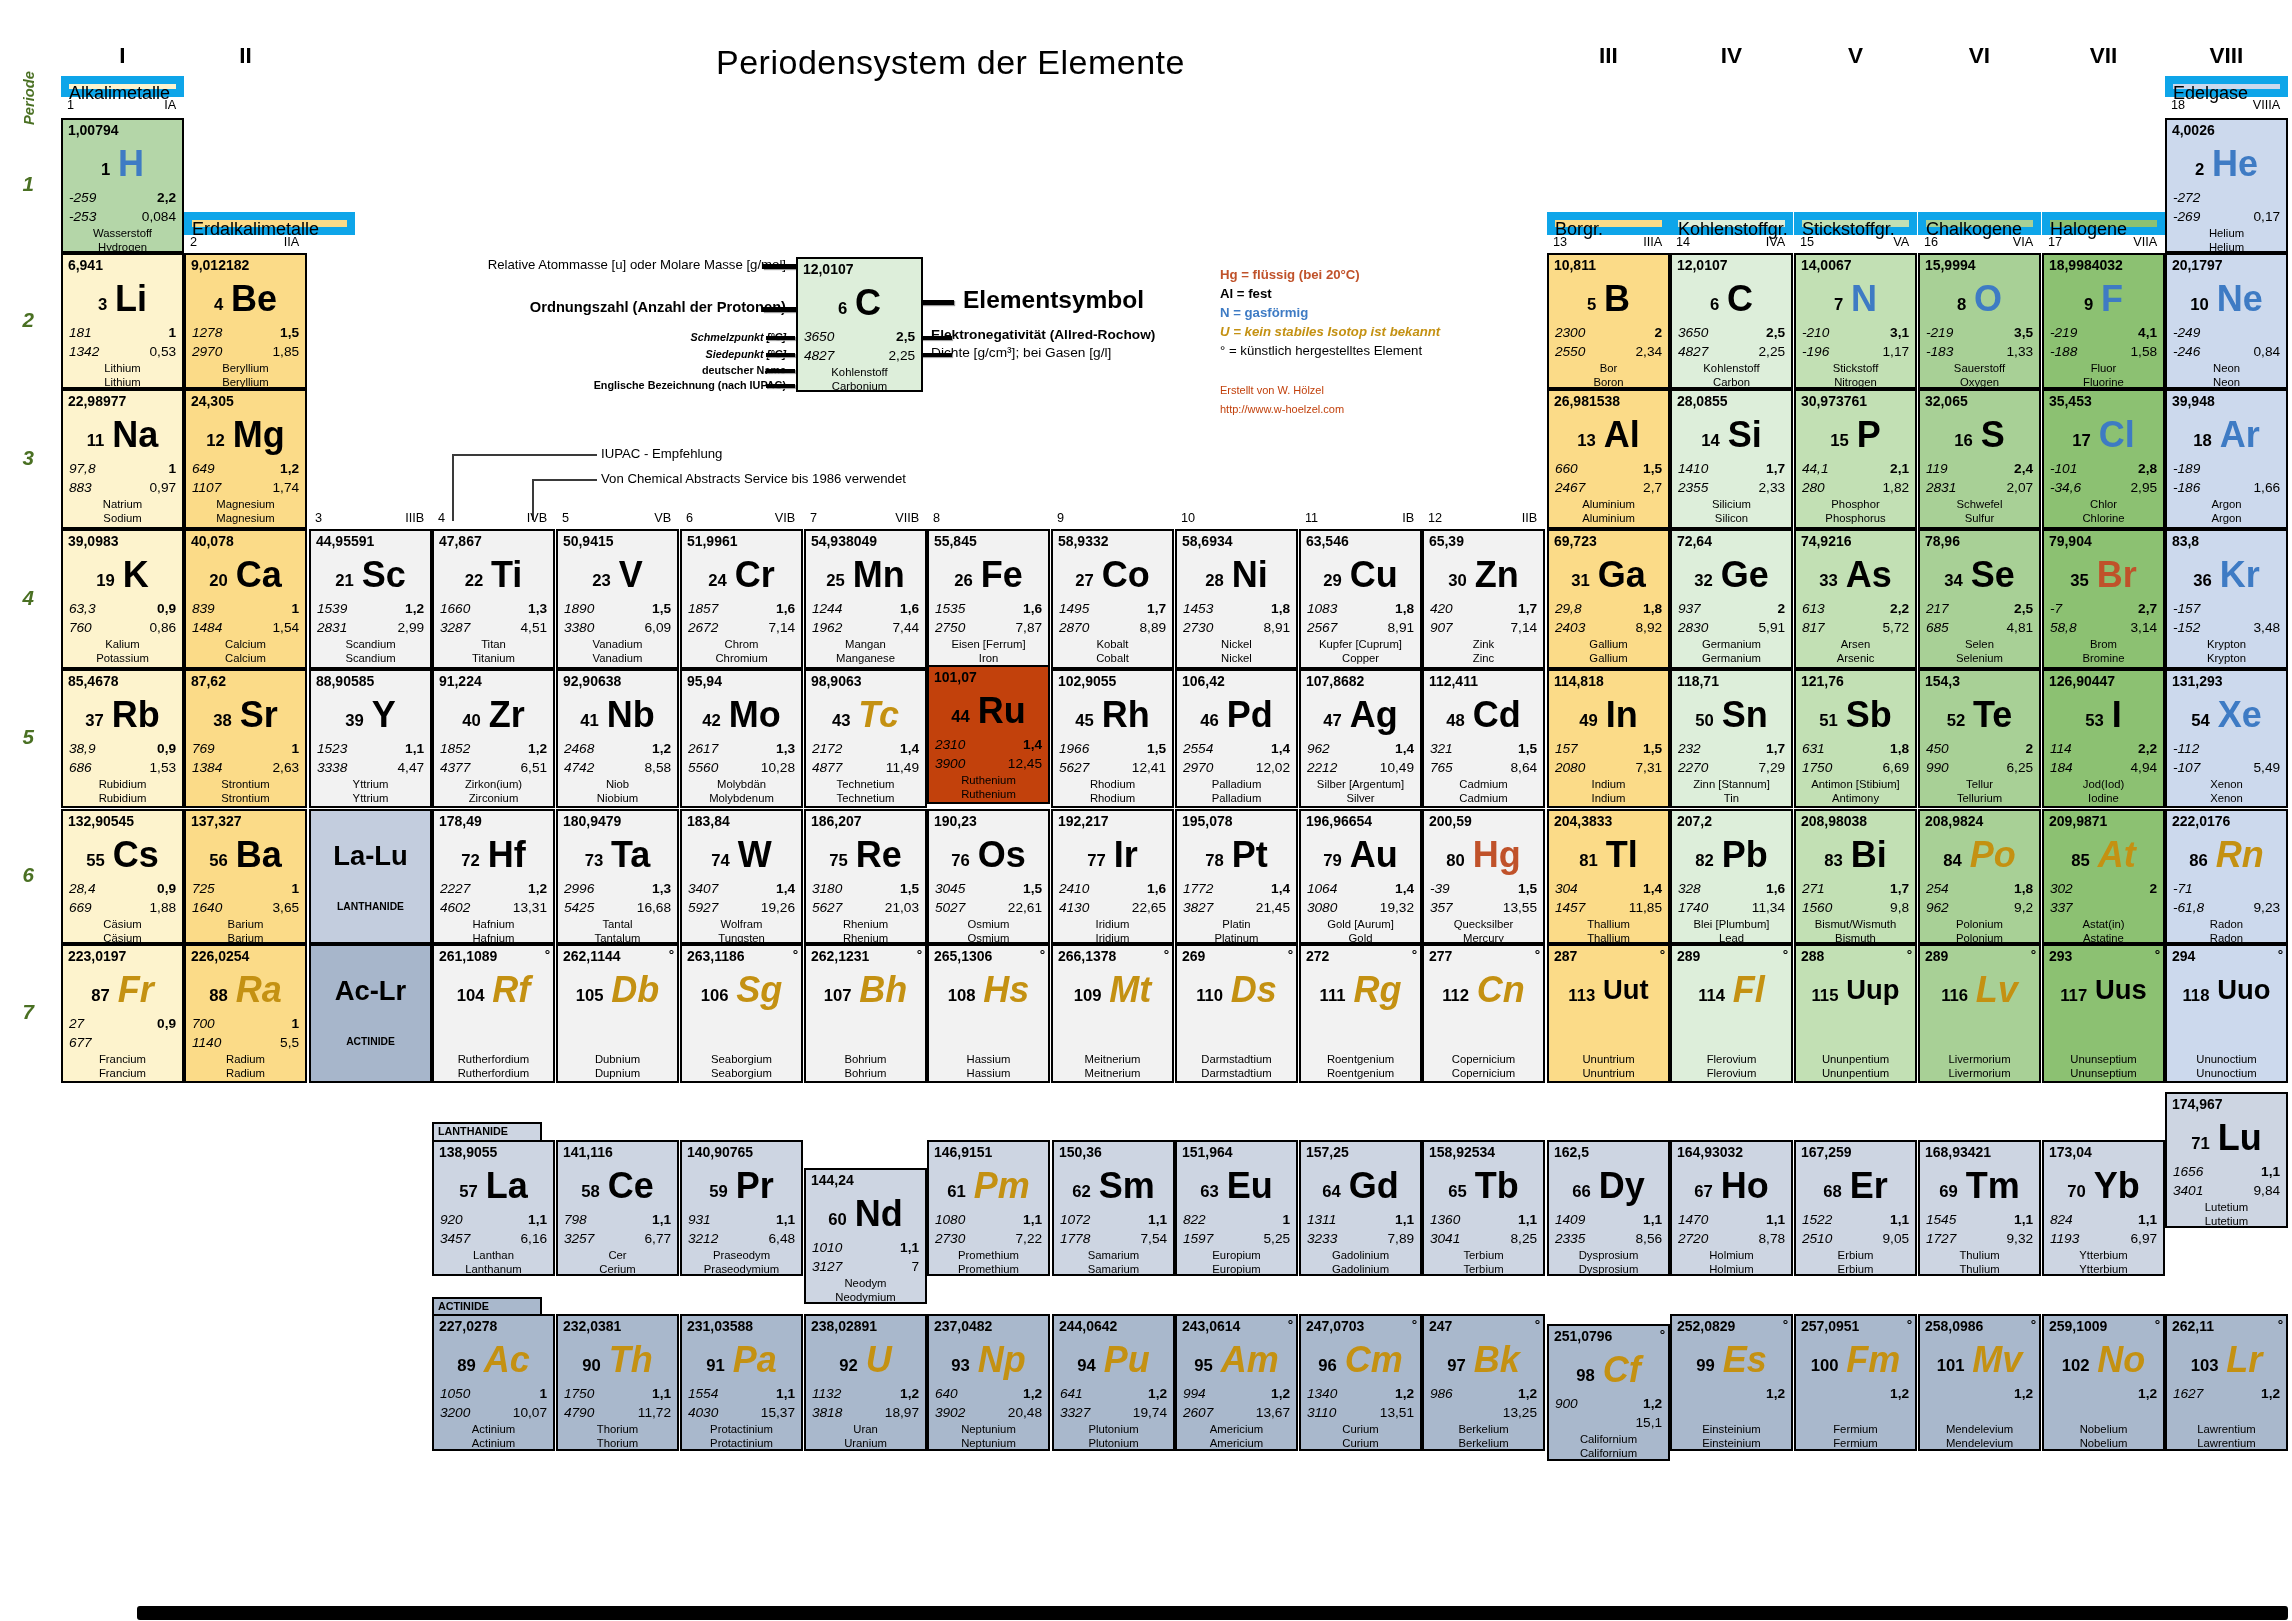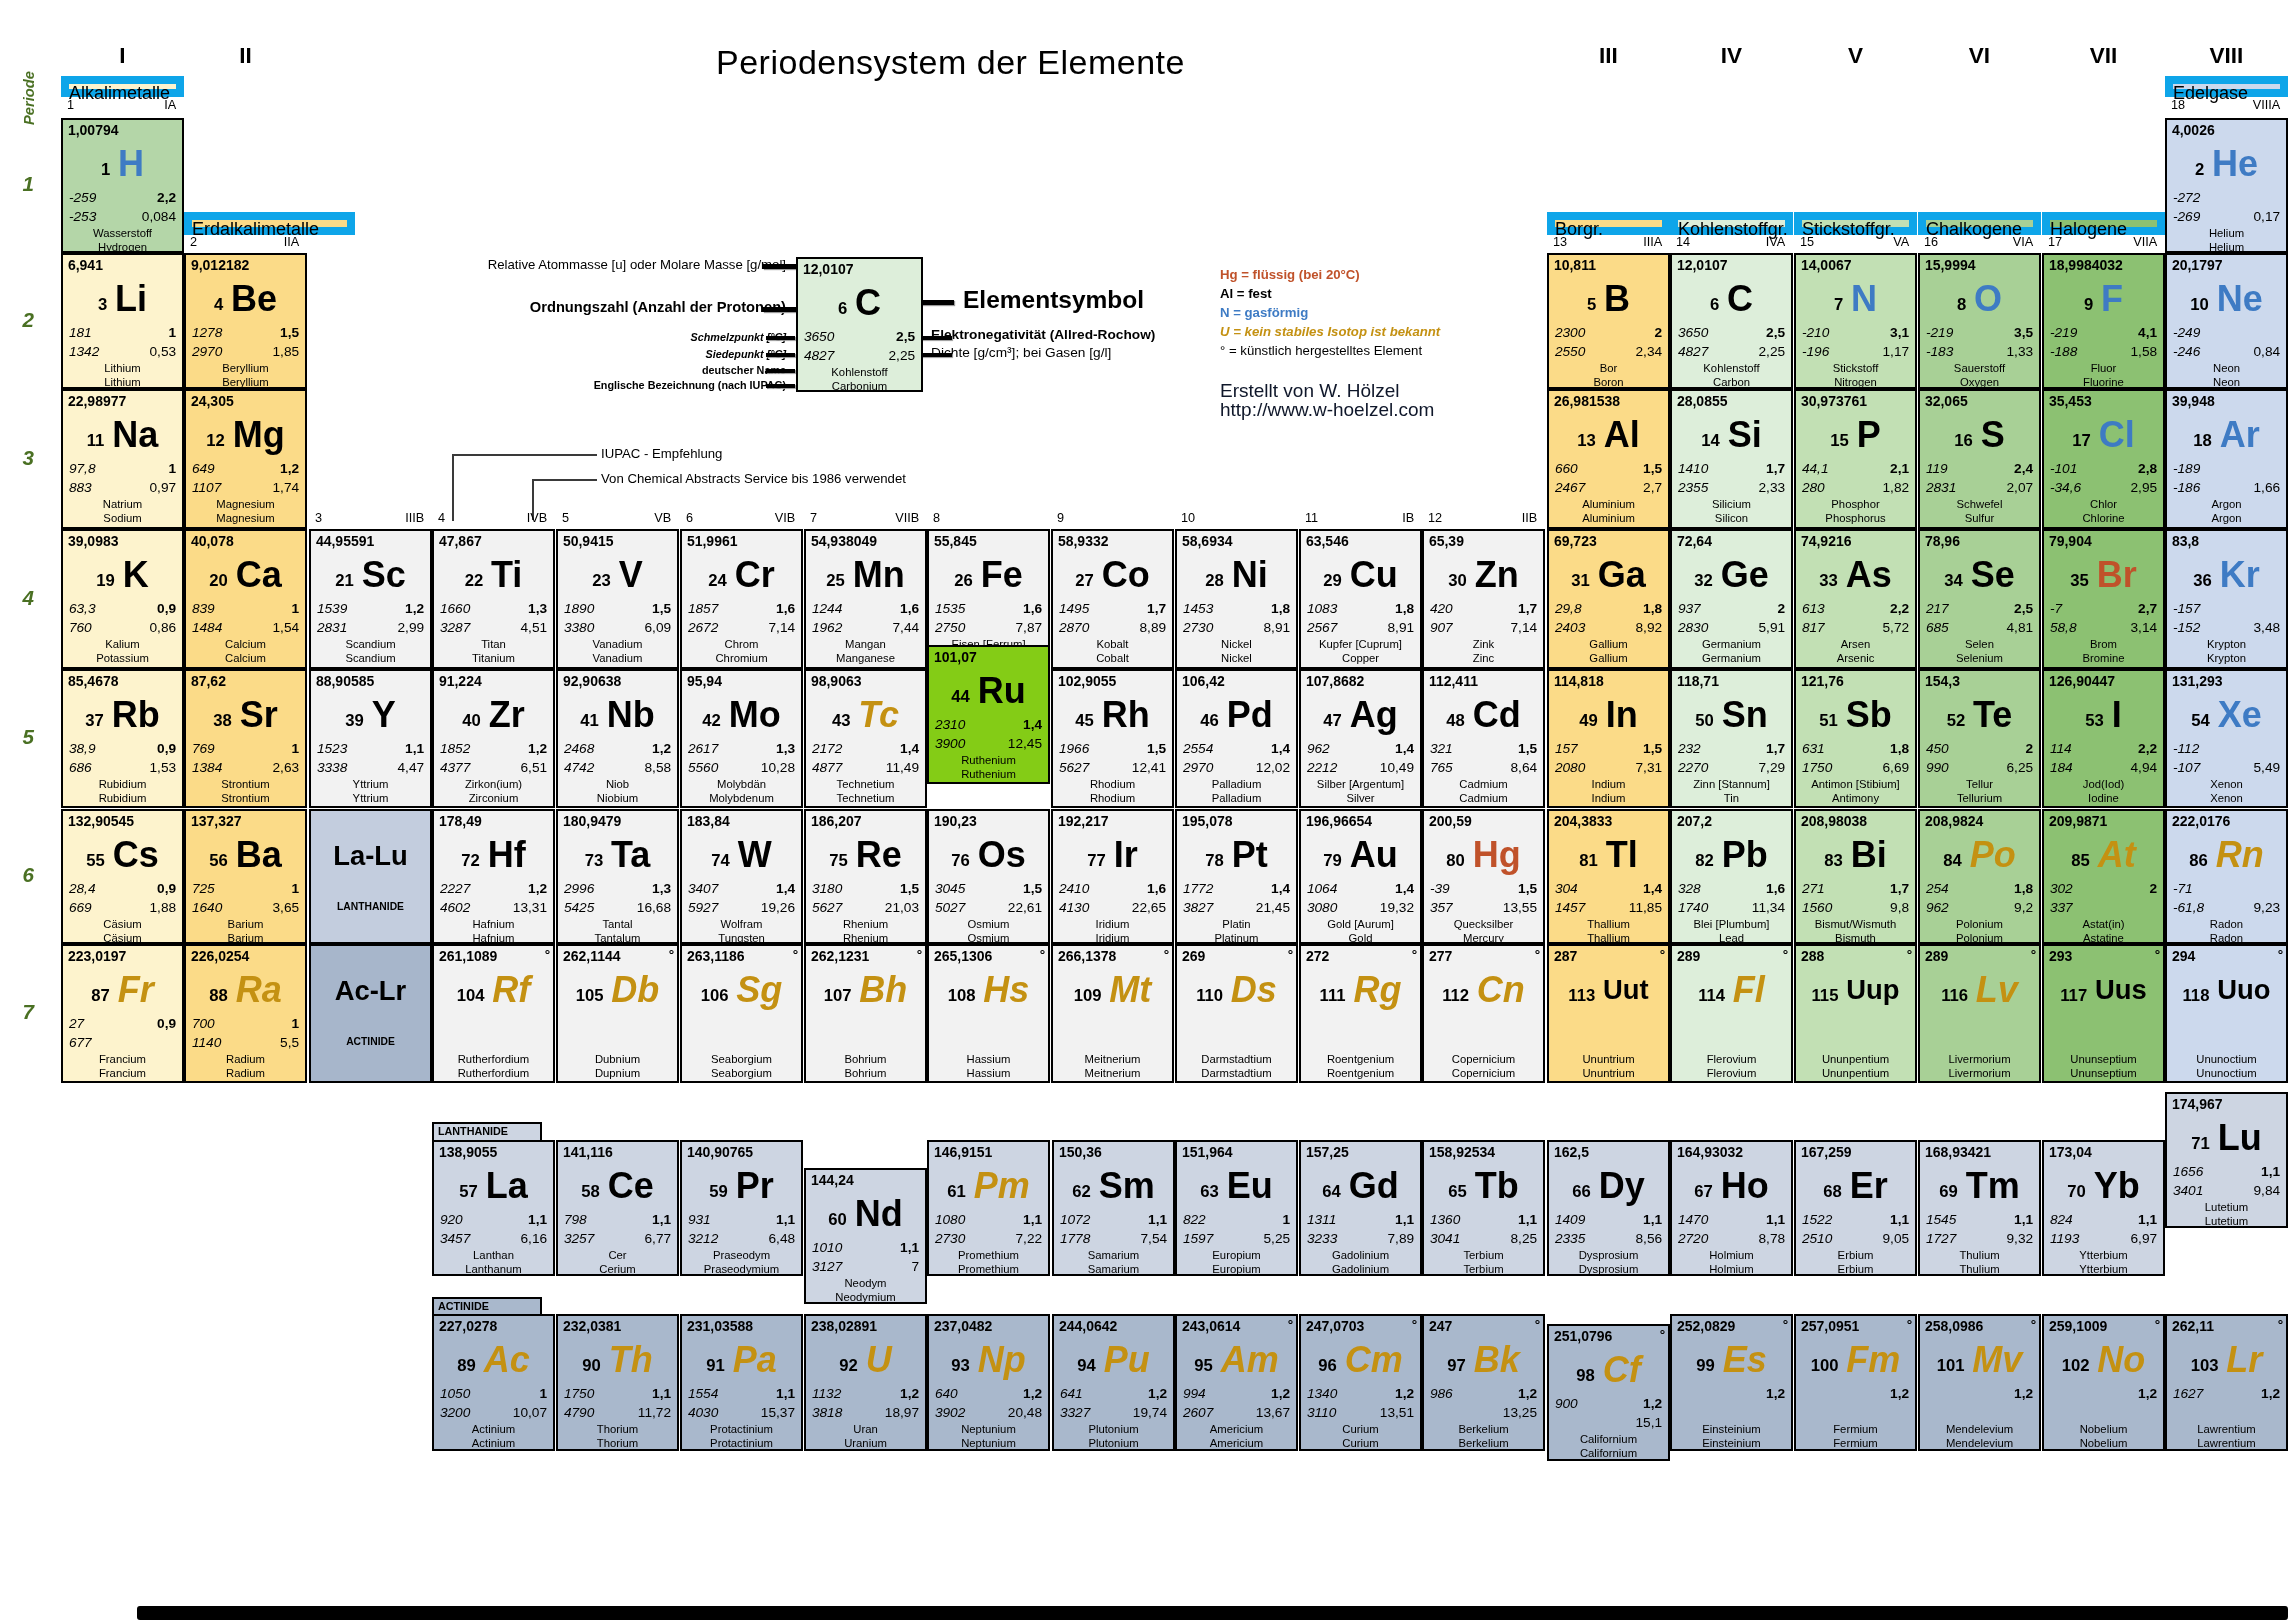--- a/index.html
+++ b/index.html
@@ -36,21 +36,21 @@
   .tab{position:absolute;border:2px solid #000;box-sizing:border-box;font-size:10.8px;
     font-weight:bold;padding:1px 0 0 3.9px;}
   .lgl{position:absolute;white-space:nowrap;}
   .bar{position:absolute;background:#000;height:3.9px;box-shadow:1px 1px 1px #999;}
   .elbow{position:absolute;border-left:2px solid #3a3a3a;border-top:2px solid #3a3a3a;}
   #legend-right div{line-height:19px;font-size:13.2px;}
   .lr-liquid{color:var(--liq);font-weight:bold;}
   .lr-solid{color:#000;font-weight:bold;}
   .lr-gas{color:var(--gas);font-weight:bold;}
   .lr-radio{color:var(--rad);font-weight:bold;font-style:italic;}
-  #credits{position:absolute;left:1220px;top:381px;font-size:19px;line-height:19px;color:#0f172a;}
+  #credits{position:absolute;left:1220px;top:381px;font-size:11px;line-height:19px;color:#c2410c;}
   #bottom-bar{position:absolute;left:137px;top:1606px;width:2151px;height:13.7px;background:#000;border-radius:2.9px;}
 </style>
 </head>
 <body>
 
 <div id="poster">
   <div id="title">Periodensystem der Elemente</div>
   <div id="periode">Periode</div>
 
   <div class="lgl" style="left:431px;top:257px;width:355px;text-align:right;font-size:13.2px;">Relative Atommasse [u] oder Molare Masse [g/mol]</div>
@@ -816,21 +816,21 @@
           <span class="it">2172</span>
           <span class="b">1,4</span>
         </div>
         <div class="vrow">
           <span class="it">4877</span>
           <span>11,49</span>
         </div>
         <div class="nm">Technetium</div>
         <div class="nm">Technetium</div>
       </div>
-      <div class="cell" style="left: 927px; top: 645px; width: 123px; height: 139px; background: #84cc16;">
+      <div class="cell" style="left: 927px; top: 665px; width: 123px; height: 139px; background: #c2410c;">
         <div class="mass">101,07</div>
         <div class="symrow">
           <span class="num">44</span>
           <span class="sym st-s">Ru</span>
         </div>
         <div class="vrow">
           <span class="it">2310</span>
           <span class="b">1,4</span>
         </div>
         <div class="vrow">

